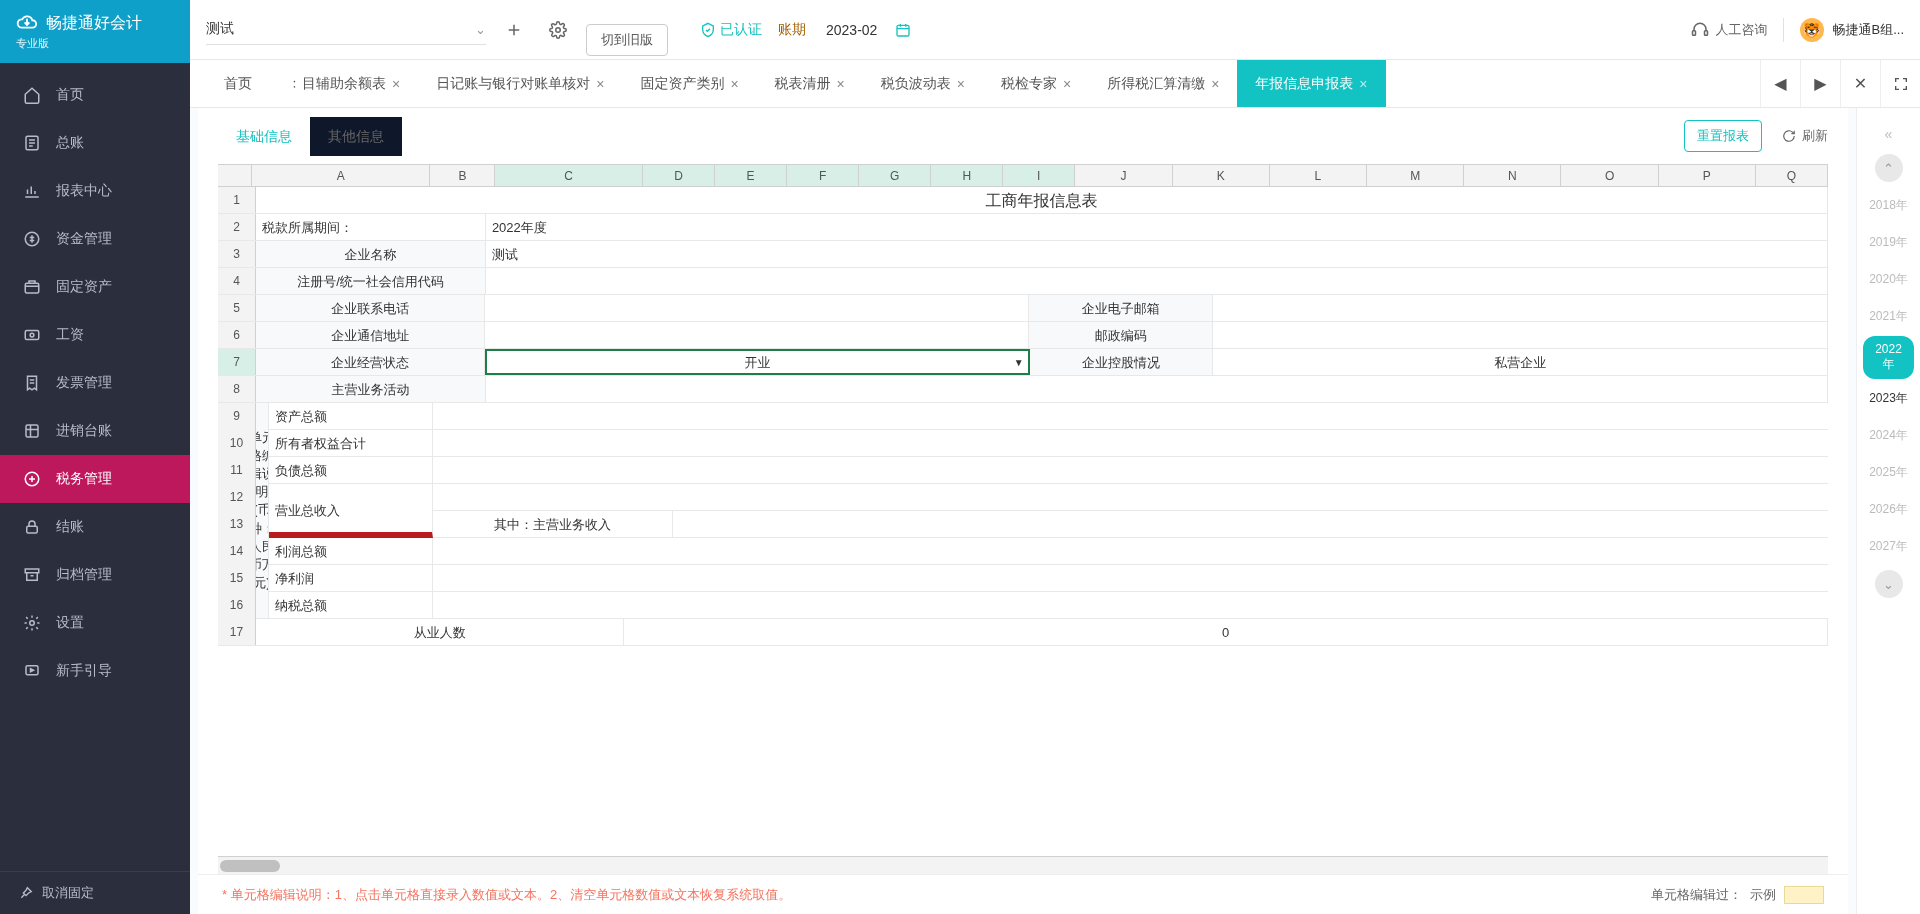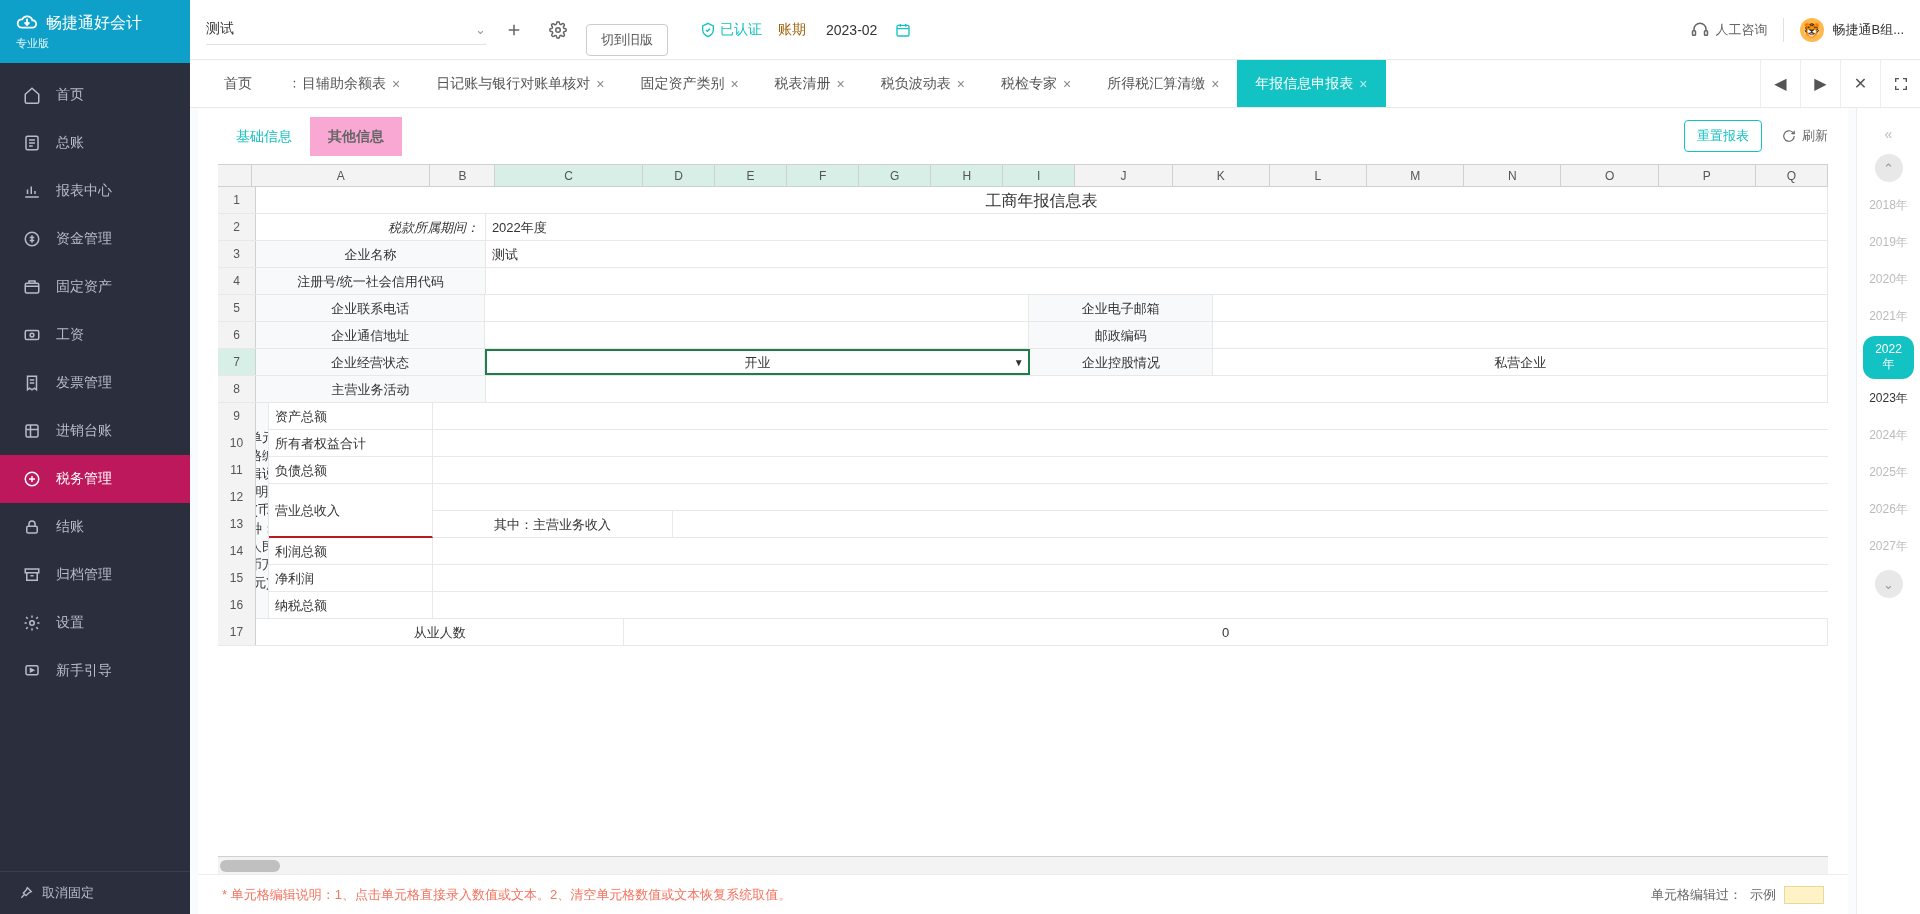--- a/index.html
+++ b/index.html
@@ -50,38 +50,38 @@
 
 
 .content { flex: 1; display: flex; min-height: 0; }
 .sheet-area { flex: 1; display: flex; flex-direction: column; padding: 0 0 0 0; min-width: 0; background: #fff; margin: 0 8px; }
 
 
 .sub-header { display: flex; align-items: center; padding: 0 20px; height: 56px; }
 .sub-tabs { display: flex; }
 .sub-tab { padding: 10px 18px; font-size: 14px; color: #666; cursor: pointer; border-top: 1px solid transparent; }
 .sub-tab.active { color: #13c2c2; background: #fff;}
-.sub-tab.inactive { background: #f9a8d4; color: #666; font-weight: bold; }
+.sub-tab.inactive { background: #0f172a; color: #666; }
 .sub-actions { margin-left: auto; display: flex; align-items: center; gap: 20px; }
 .reset-btn { border: 1px solid #13c2c2; color: #13c2c2; padding: 6px 12px; border-radius: 4px; cursor: pointer; font-size: 13px; }
 .refresh { display: flex; align-items: center; gap: 6px; color: #666; cursor: pointer; font-size: 13px; }
 
 
 .spreadsheet { flex: 1; border-top: 1px solid #d0d0d0; display: flex; flex-direction: column; min-height: 0; position: relative; margin: 0 20px; }
 .col-headers { display: flex; background: #f3f3f3; border-bottom: 1px solid #d0d0d0; height: 22px; }
 .corner { width: 38px; border-right: 1px solid #d0d0d0; background: #f3f3f3; }
 .col-h { border-right: 1px solid #d0d0d0; text-align: center; font-size: 12px; color: #555; line-height: 22px; }
 .grid-body { flex: 1; overflow: auto; position: relative; }
 .grid-row { display: flex; height: 27px; border-bottom: 1px solid #e8e8e8; }
 .row-h { width: 38px; background: #f3f3f3; border-right: 1px solid #d0d0d0; text-align: center; font-size: 12px; color: #555; line-height: 27px; flex-shrink: 0; }
 .row-h.active { background: #d8efe8; }
 .cell { border-right: 1px solid #e8e8e8; padding: 0 6px; font-size: 13px; color: #333; line-height: 27px; overflow: hidden; white-space: nowrap; }
 .cell.label { background: #f8f9fa; text-align: center; }
 .cell.center { text-align: center; }
-.cell.right { text-align: right; font-style: italic; }
+.cell.right { text-align: left; }
 .title-cell { font-size: 16px; font-weight: 500; text-align: center; }
 .dropdown-ind { position: absolute; right: 4px; top: 50%; transform: translateY(-50%); font-size: 10px; color: #333; }
 
 
 .cA { width: 198px; } .cB { width: 72px; }
 .cC { width: 164px; } .cD { width: 80px; } .cE { width: 80px; } .cF { width: 80px; } .cG { width: 80px; } .cH { width: 80px; } .cI { width: 80px; }
 .cJ { width: 108px; } .cK { width: 108px; } .cL { width: 108px; } .cM { width: 108px; } .cN { width: 108px; } .cO { width: 108px; } .cP { width: 108px; } .cQ { width: 80px; }
 
 
 .span-AB { width: 270px; }
@@ -477,21 +477,21 @@
                   </div>
                 <div class="grid-row">
                     <div class="cell cC">所有者权益合计</div>
                     <div class="cell" style="width:1424px"></div>
                   </div>
                 <div class="grid-row">
                     <div class="cell cC">负债总额</div>
                     <div class="cell" style="width:1424px"></div>
                   </div>
                 <div style="display:flex">
-                  <div class="cell cC" style="height:54px;line-height:54px;border-bottom:2px solid #b91c1c">营业总收入</div>
+                  <div class="cell cC" style="height:54px;line-height:54px;border-bottom:6px solid #b91c1c">营业总收入</div>
                   <div style="flex:1">
                     <div class="grid-row">
                         <div class="cell" style="width:1424px"></div>
                       </div>
                     <div class="grid-row">
                         <div class="cell span-EI center" style="width:240px">其中：主营业务收入</div>
                         <div class="cell" style="width:1184px"></div>
                       </div>
                   </div>
                 </div>

